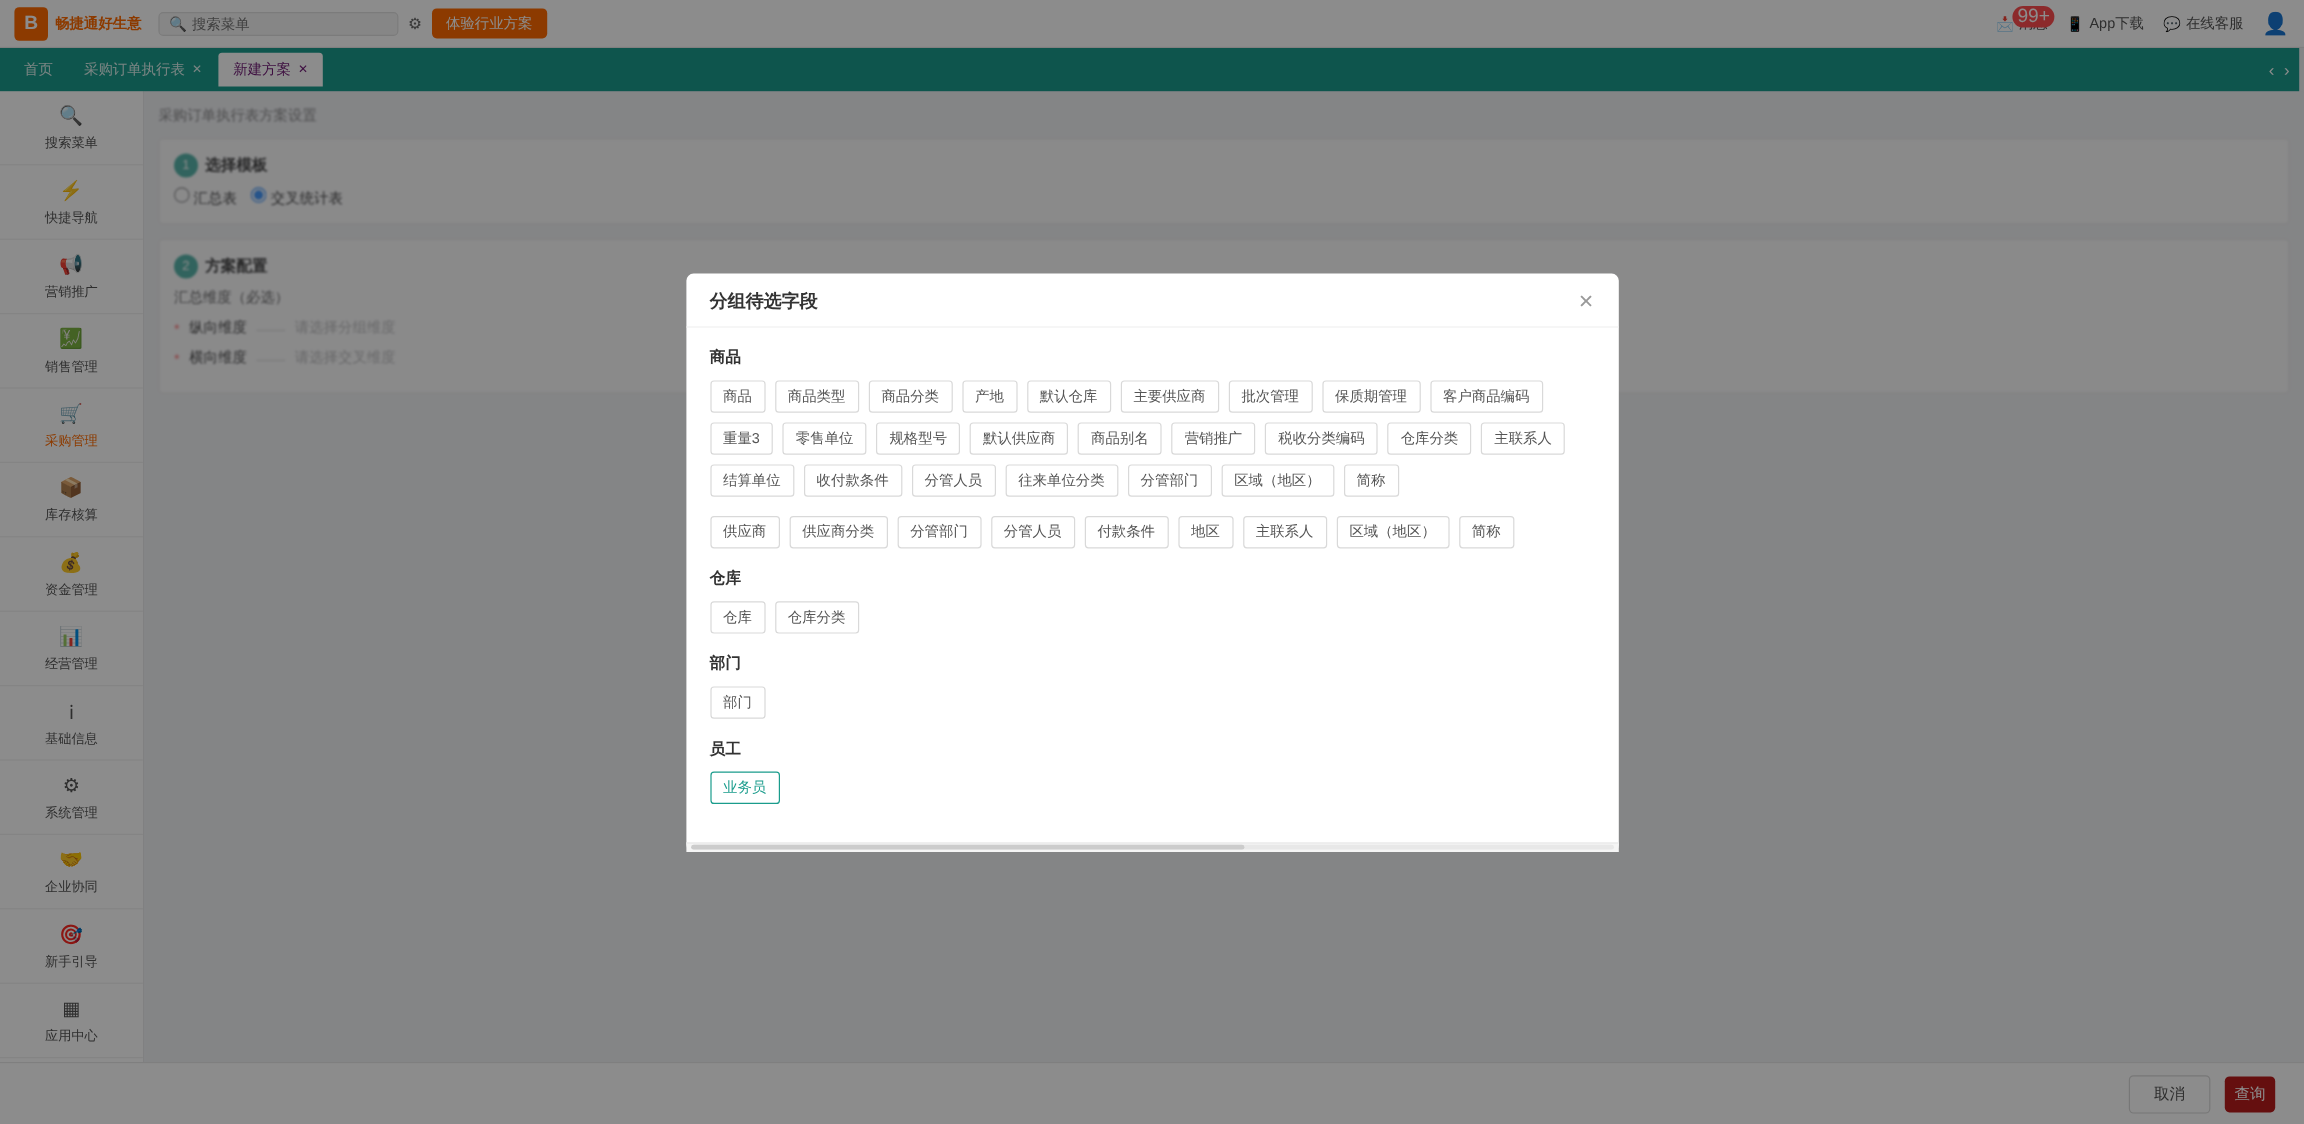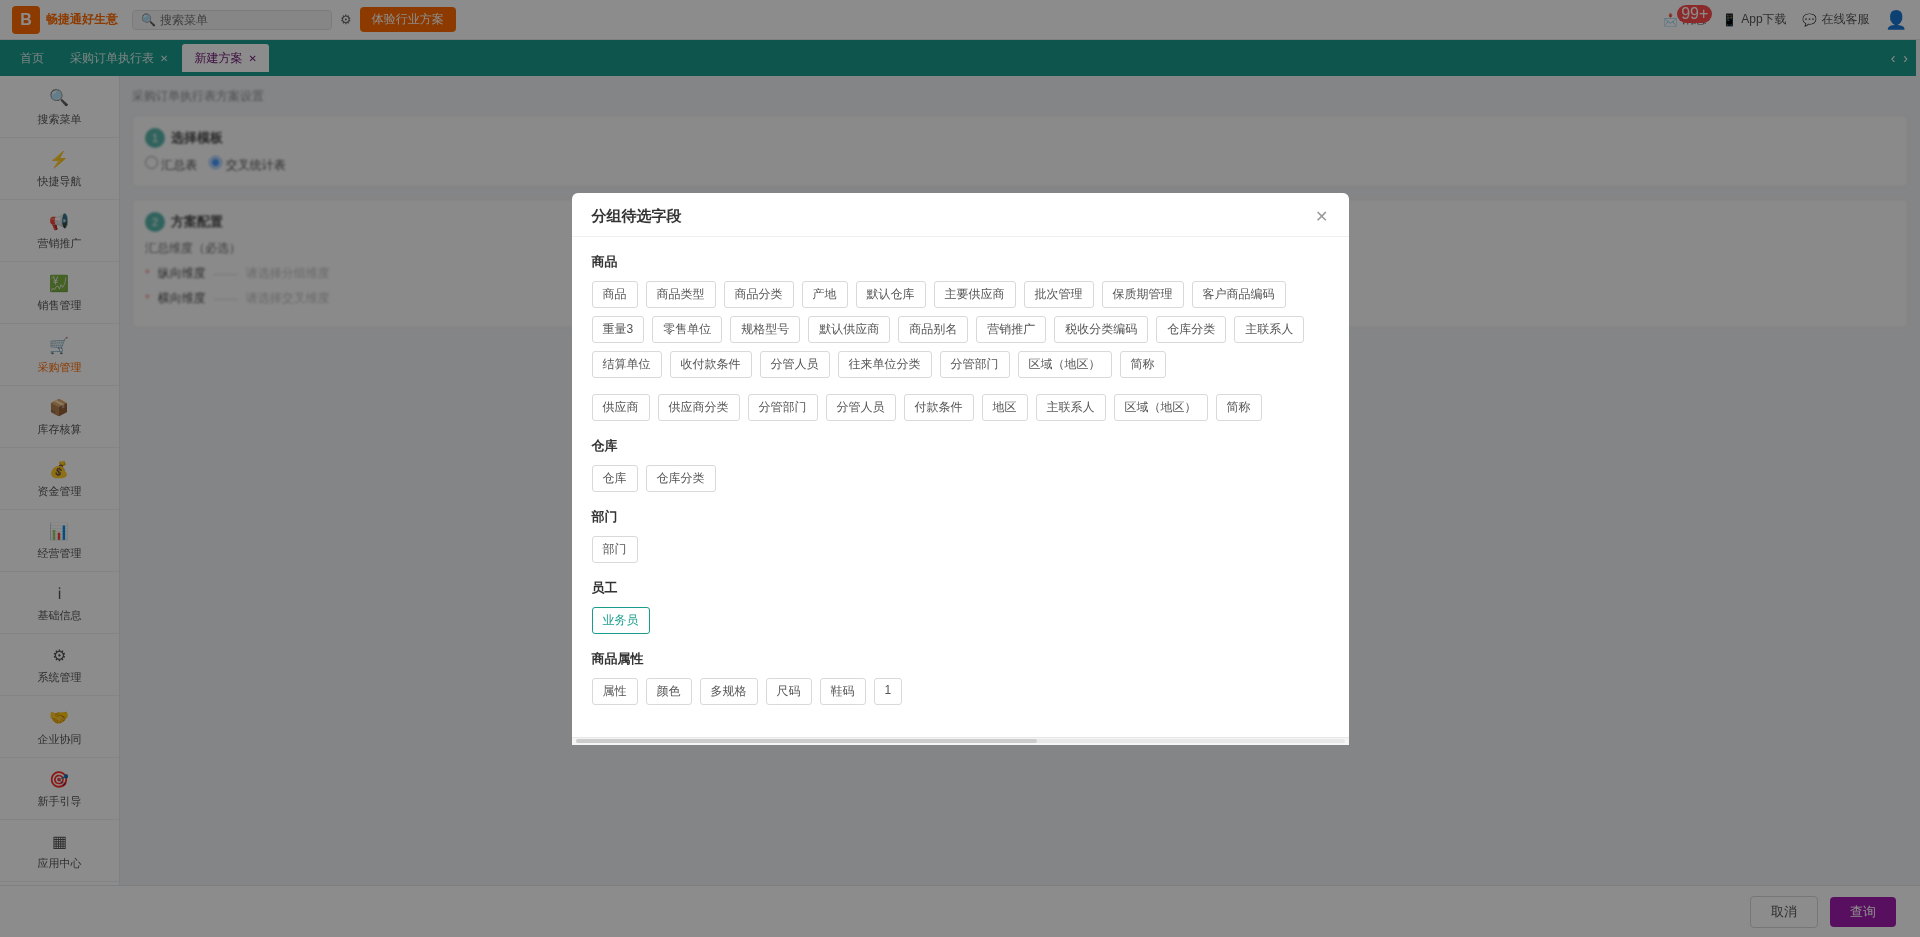--- a/index.html
+++ b/index.html
@@ -286,25 +286,25 @@
       border: 1px solid #d9d9d9;
       background: #fff;
       color: #555;
       border-radius: 4px;
       padding: 6px 20px;
       cursor: pointer;
       font-size: 13px;
       margin-left: 16px;
     }
     .btn-confirm {
-      background: #a21caf;
+      background: #b91c1c;
       color: #fff;
       border: none;
       border-radius: 4px;
-      padding: 6px 20px;
+      padding: 6px 8px;
       cursor: pointer;
       font-size: 13px;
     }
 
     
     .bg-content {
       filter: blur(1px);
       opacity: 0.7;
     }
     .step-label {
@@ -557,31 +557,20 @@
         </div>
       </div>
 
       <div class="field-section">
         <div class="section-title">员工</div>
         <div class="field-tags">
           <div class="field-tag" style="color:#1a9c8c;border-color:#1a9c8c;">业务员</div>
         </div>
       </div>
 
-      <div class="field-section">
-        <div class="section-title">商品属性</div>
-        <div class="field-tags">
-          <div class="field-tag">属性</div>
-          <div class="field-tag">颜色</div>
-          <div class="field-tag">多规格</div>
-          <div class="field-tag">尺码</div>
-          <div class="field-tag">鞋码</div>
-          <div class="field-tag">1</div>
-        </div>
-      </div>
 
     </div>
 
     <div class="modal-scrollbar">
       <div class="modal-scrollbar-track">
         <div style="position:absolute;left:0;top:0;height:100%;width:60%;background:#ccc;border-radius:2px;"></div>
       </div>
     </div>
   </div>
 </div>

